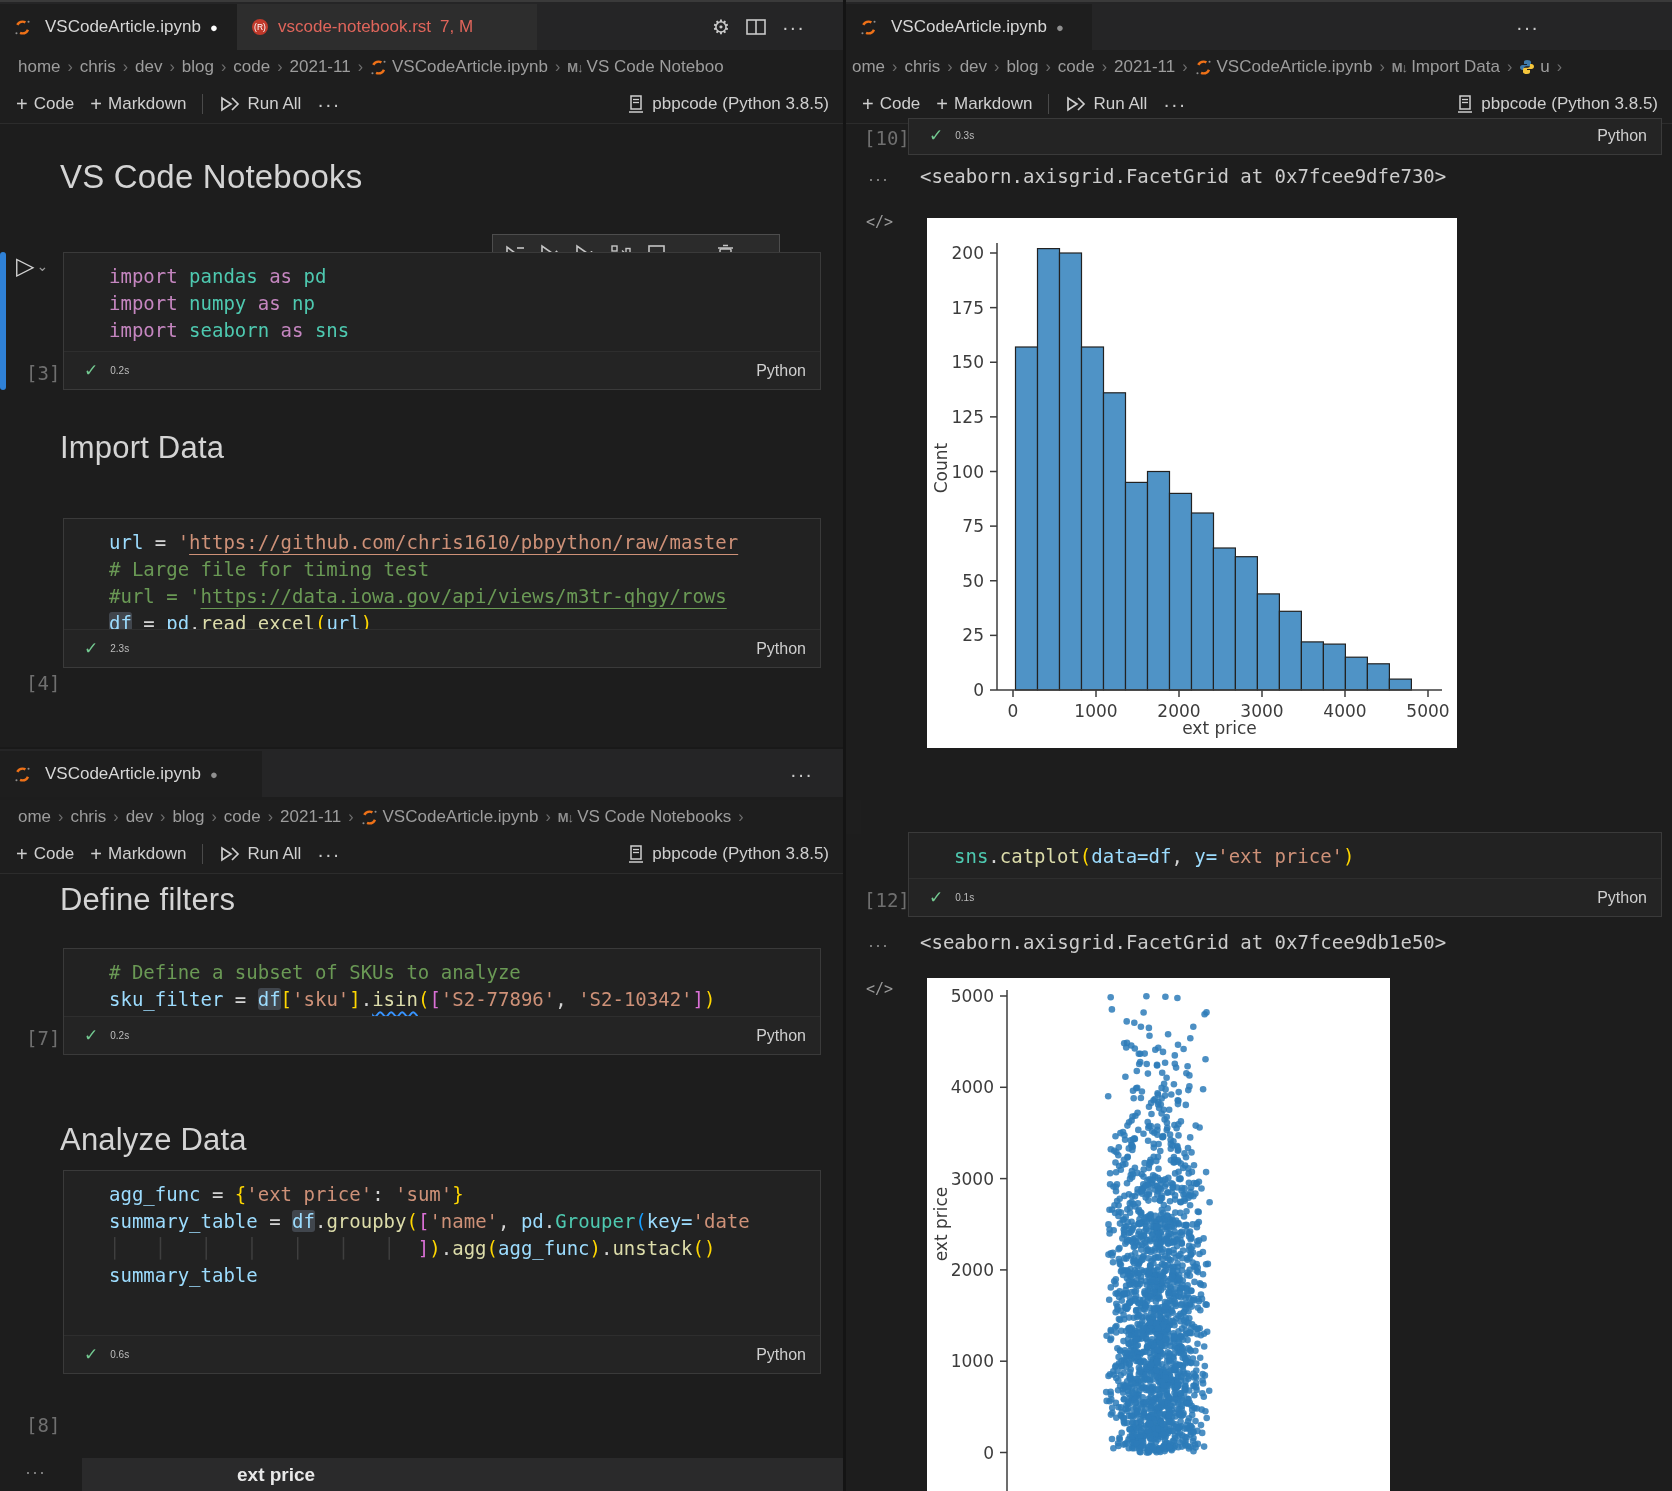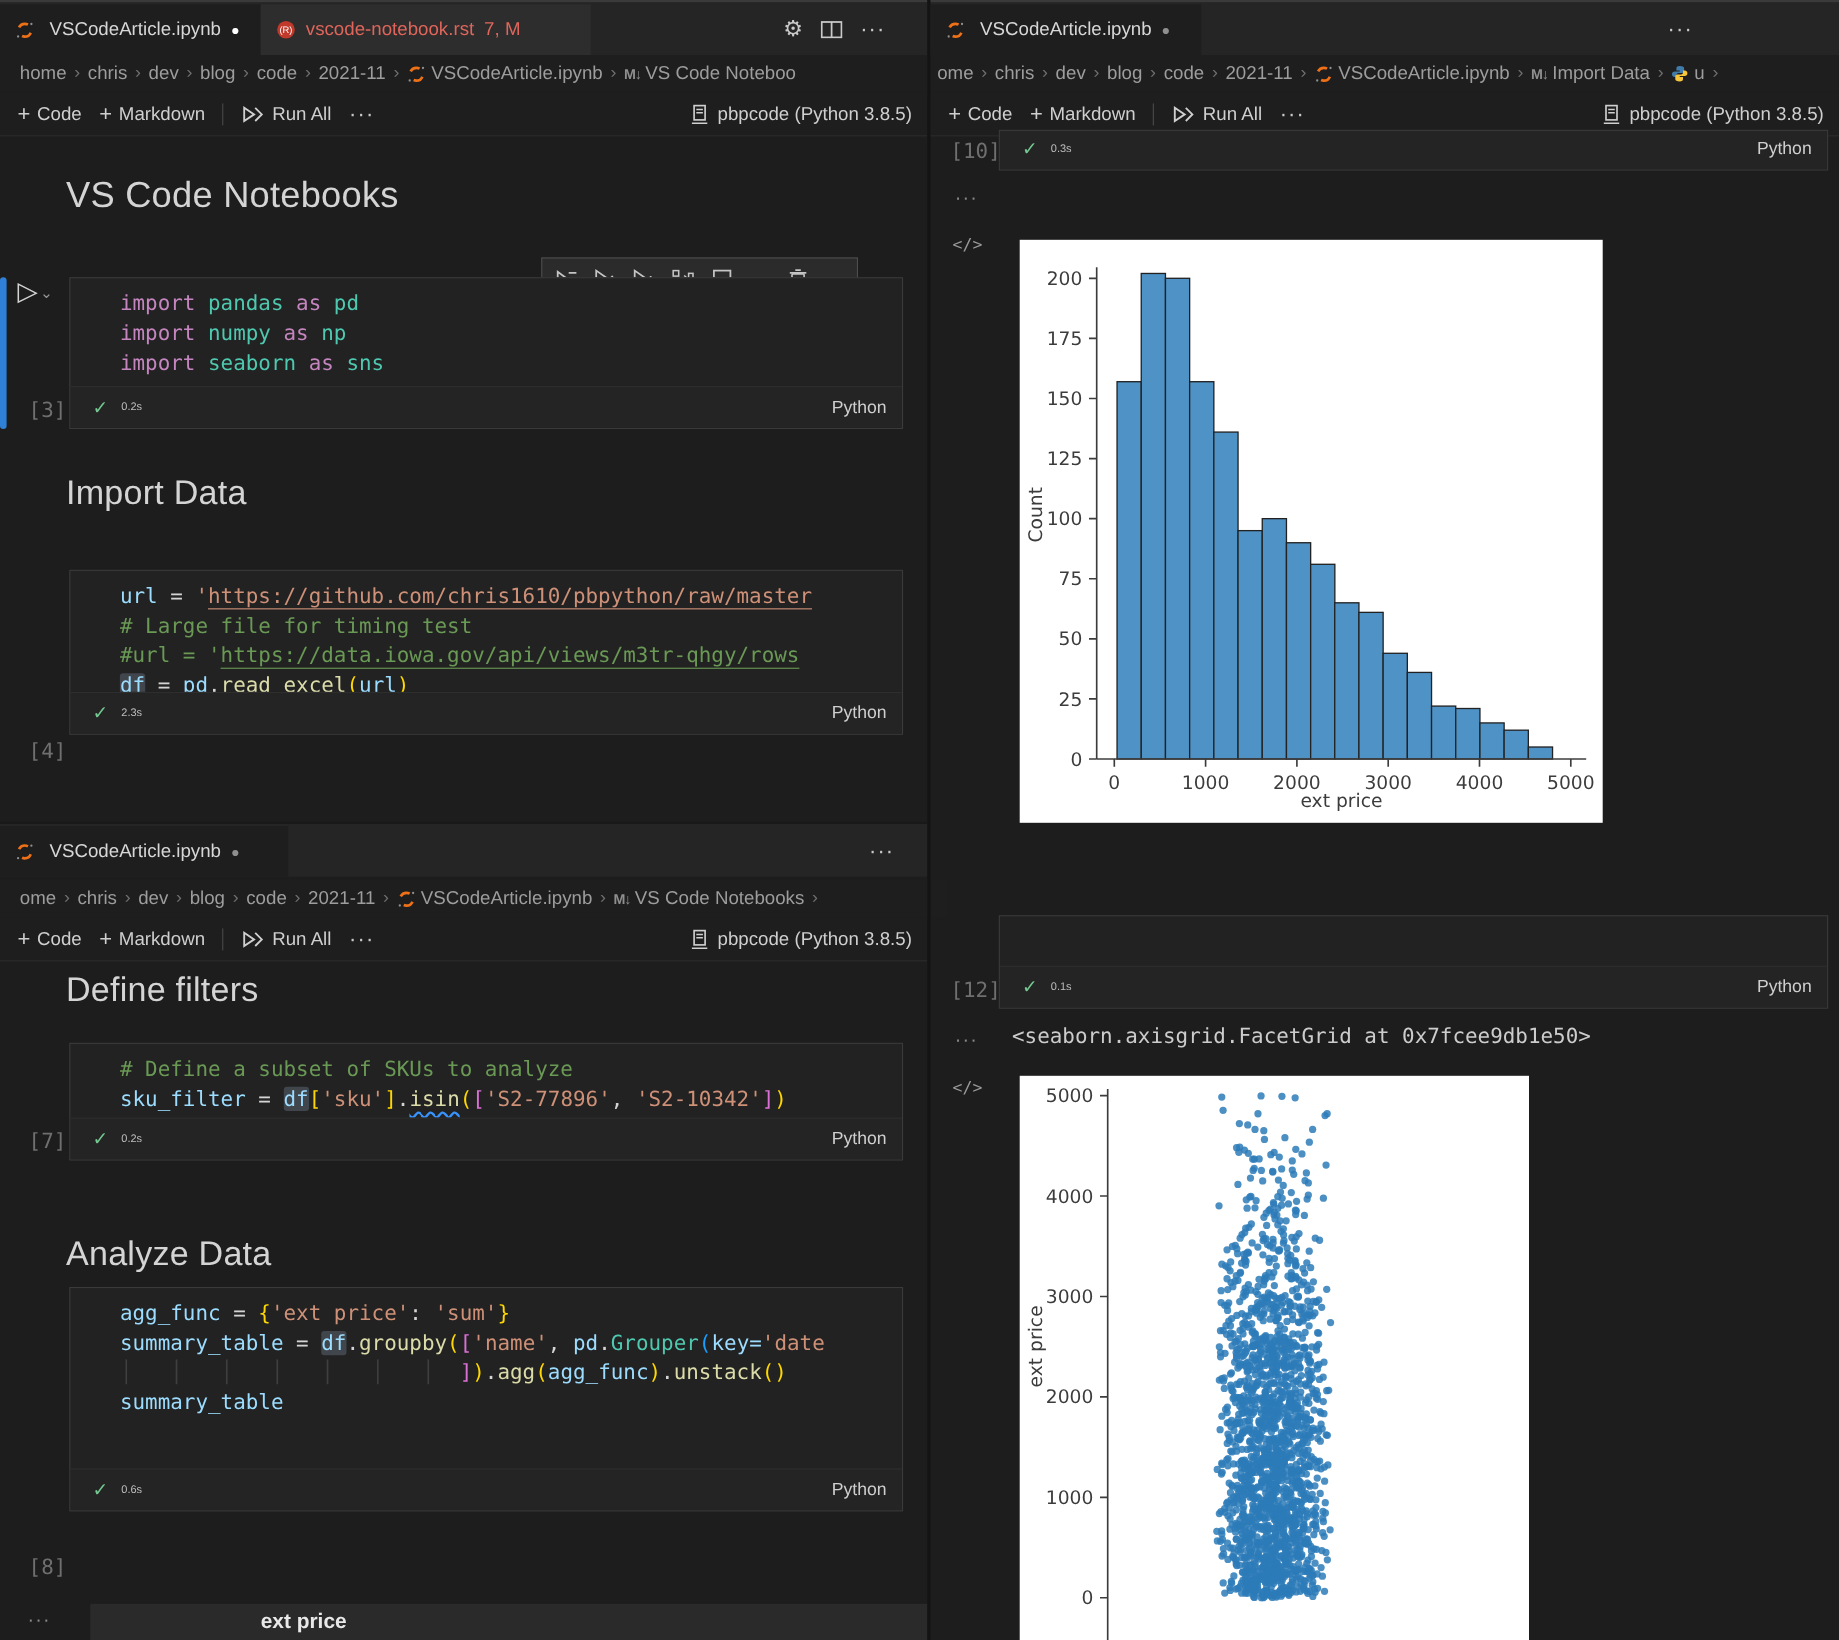--- a/index.html
+++ b/index.html
@@ -439,20 +439,21 @@
   <div class="cell" style="left:908px;top:118px;width:754px;height:37px;">
     <div class="cell-status" style="border-top:none;">
       <span class="st-check">✓</span>
       <span class="st-time">0.3s</span>
       <span class="st-lang">Python</span>
     </div>
   </div>
   <div class="exec-label" style="left:864px;top:127px;">[10]</div>
 
   <span class="out-kebab" style="left:868px;top:170px;">···</span>
+  <div class="out-text" style="left:920px;top:165px;">&lt;seaborn.axisgrid.FacetGrid at 0x7fcee9dfe730&gt;</div>
 
   <span class="code-presentation" style="left:866px;top:213px;">&lt;/&gt;</span>
   <div class="plot-box" style="left:927px;top:218px;width:530px;height:530px;">
     <svg id="hist-svg" width="530" height="530">
         <rect x="88.5" y="129.0" width="22.0" height="343.0" fill="#4f93c6" stroke="#222222" stroke-width="1.2"></rect>
         <rect x="110.5" y="30.6" width="22.0" height="441.4" fill="#4f93c6" stroke="#222222" stroke-width="1.2"></rect>
         <rect x="132.5" y="35.0" width="22.0" height="437.0" fill="#4f93c6" stroke="#222222" stroke-width="1.2"></rect>
         <rect x="154.5" y="129.0" width="22.0" height="343.0" fill="#4f93c6" stroke="#222222" stroke-width="1.2"></rect>
         <rect x="176.5" y="174.8" width="22.0" height="297.2" fill="#4f93c6" stroke="#222222" stroke-width="1.2"></rect>
         <rect x="198.5" y="264.4" width="22.0" height="207.6" fill="#4f93c6" stroke="#222222" stroke-width="1.2"></rect>
@@ -499,20 +500,21 @@
         <line x1="63" y1="89.625" x2="70" y2="89.625" stroke="#3c3c3c" stroke-width="1.5"></line>
         <text x="57" y="95.625" font-size="17" fill="#3c3c3c" text-anchor="end" font-family="DejaVu Sans,sans-serif">175</text>
         <line x1="63" y1="35" x2="70" y2="35" stroke="#3c3c3c" stroke-width="1.5"></line>
         <text x="57" y="41" font-size="17" fill="#3c3c3c" text-anchor="end" font-family="DejaVu Sans,sans-serif">200</text>
         <text x="292.5" y="516" font-size="17" fill="#3c3c3c" text-anchor="middle" font-family="DejaVu Sans,sans-serif">ext price</text>
         <text x="20" y="250" font-size="17" fill="#3c3c3c" text-anchor="middle" transform="rotate(-90 20 250)" font-family="DejaVu Sans,sans-serif">Count</text>
       </svg>
   </div>
 
   <div class="cell" style="left:908px;top:832px;width:754px;height:85px;">
+    <div class="code-area" id="code-catplot"><div class="code-line"><span class="tok-mod">sns</span><span class="tok-op">.</span><span class="tok-fn">catplot</span><span class="tok-b1">(</span><span class="tok-var">data=</span><span class="tok-var">df</span><span class="tok-op">, </span><span class="tok-var">y=</span><span class="tok-str">'ext price'</span><span class="tok-b1">)</span></div></div>
     <div class="cell-status">
       <span class="st-check">✓</span>
       <span class="st-time">0.1s</span>
       <span class="st-lang">Python</span>
     </div>
   </div>
   <div class="exec-label" style="left:864px;top:889px;">[12]</div>
 
   <span class="out-kebab" style="left:868px;top:936px;">···</span>
   <div class="out-text" style="left:920px;top:931px;">&lt;seaborn.axisgrid.FacetGrid at 0x7fcee9db1e50&gt;</div>

